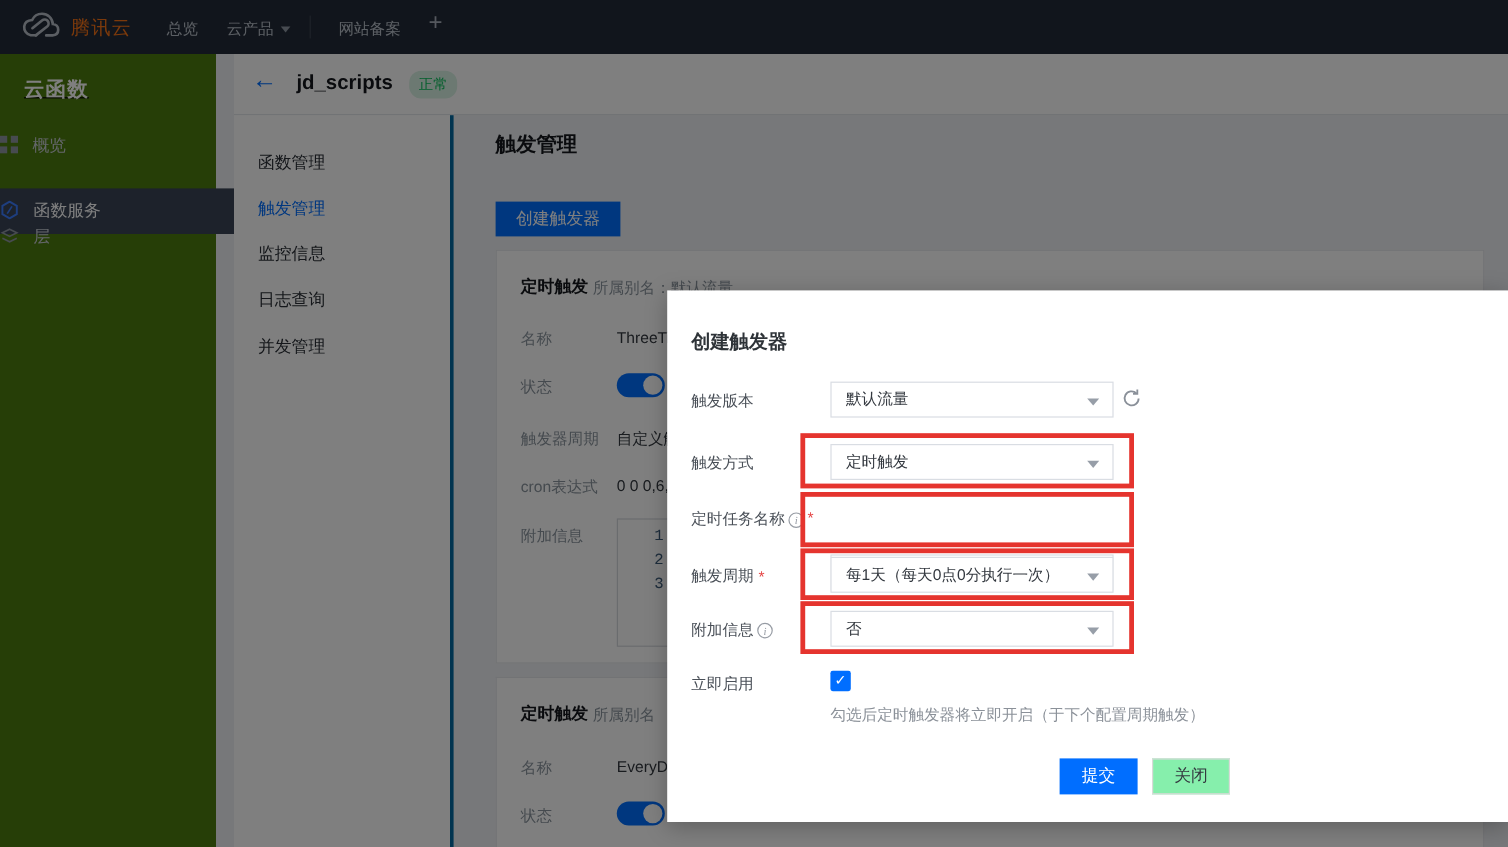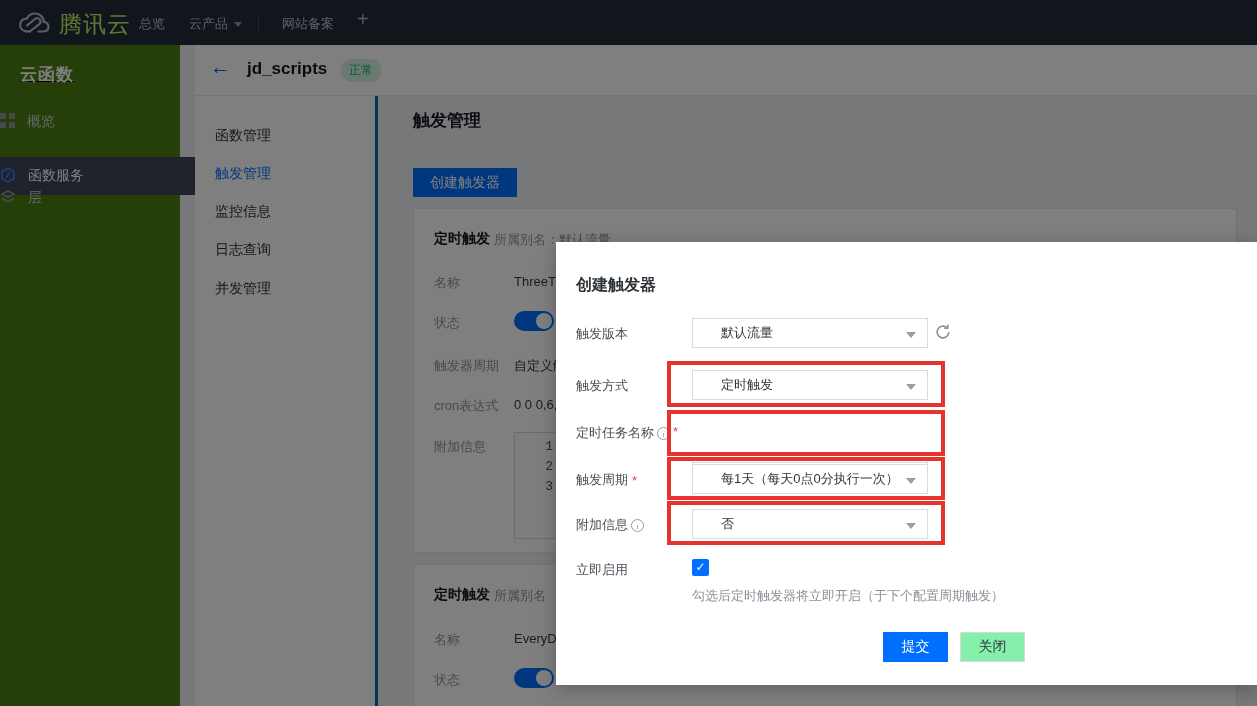--- a/index.html
+++ b/index.html
@@ -2,21 +2,21 @@
 <html><head>
 <meta charset="utf-8">
 <style>
   * { margin:0; padding:0; box-sizing:border-box; }
   body { font-family: "Liberation Sans", "DejaVu Sans", sans-serif; background:#000; }
   #stage { position:relative; width:1257px; height:706px; overflow:hidden; background:#eef1f4; }
 
   
   .topbar { position:absolute; left:0; top:0; width:1257px; height:45px; background:#232b38; z-index:1; }
   .brand { position:absolute; left:16px; top:9px; display:flex; align-items:center; gap:9px; }
-  .brand-name { color:#bef264; font-size:23px; letter-spacing:1px; }
+  .brand-name { color:#f97316; font-size:16px; letter-spacing:1px; }
   .topnav-item { position:absolute; top:15px; color:#b9c0ca; font-size:13px; cursor:pointer; }
   .topnav-caret { display:inline-block; width:0; height:0; border-left:4px solid transparent; border-right:4px solid transparent; border-top:5px solid #8e96a3; margin-left:6px; vertical-align:middle; }
   .topnav-divider { position:absolute; left:258px; top:13px; width:1px; height:19px; background:#3d4552; }
   .topnav-plus { position:absolute; left:357px; top:8px; color:#aab1bc; font-size:20px; }
 
   
   .sidebar { position:absolute; left:0; top:45px; width:180px; height:661px; background:#4d7c0f; z-index:1;text-decoration:underline; }
   .sidebar-title { color:#ffffff; font-size:17px; font-weight:bold; padding:18px 0 0 20px; letter-spacing:1px; }
   .side-item { position:absolute; left:0; width:195px; height:38px; display:flex; align-items:center; gap:12px; color:#c7ccd4; font-size:14px; cursor:pointer; }
   .side-item.active { background:#3a4557; color:#ffffff; }
@@ -46,21 +46,21 @@
   .codebox { position:absolute; left:100px; width:700px; height:107px; border:1px solid #d5d8dc; background:#fdfdfd; }
   .codeline { position:absolute; right:660px; width:30px; text-align:right; font-size:13px; color:#3c5a78; font-family:"Liberation Mono","DejaVu Sans Mono",monospace; }
 
   
   .overlay { position:absolute; inset:0; background:rgba(0,0,0,0.5); z-index:50; }
   .modal { position:absolute; left:556px; top:242px; width:701px; height:443px; background:#ffffff; box-shadow:0 4px 18px rgba(0,0,0,0.25); z-index:60; }
   .modal-title { position:absolute; left:20px; top:33px; font-size:16px; font-weight:bold; color:#2e3338; }
   .m-label { position:absolute; left:20px; font-size:13px; color:#4a5058; display:flex; align-items:center; }
   .req-star { color:#e54545; margin-left:4px; font-size:13px; }
   .info-icon { display:inline-block; width:13px; height:13px; border:1px solid #979ca4; border-radius:50%; color:#979ca4; font-size:9px; line-height:12px; text-align:center; margin-left:3px; font-style:italic; font-family:"Liberation Serif",serif; }
-  .m-control { position:absolute; left:136px; width:236px; height:30px; border:1px solid #d9dde3; background:#fff; font-size:13px; color:#33383f; display:flex; align-items:center; padding-left:28px; cursor:pointer; }
+  .m-control { position:absolute; left:136px; width:236px; height:30px; border:1px solid #d9dde3; background:#fff; font-size:13px; color:#33383f; display:flex; align-items:center; padding-left:12px; cursor:pointer; }
   .sel-caret { position:absolute; right:11px; top:13px; width:0; height:0; border-left:5px solid transparent; border-right:5px solid transparent; border-top:6px solid #979ea8; }
   .m-input { position:absolute; left:136px; width:236px; height:30px; border:1px solid #d9dde3; font-size:13px; color:#33383f; padding-left:12px; outline:none; }
   .free-star { position:absolute; left:117px; font-size:13px; color:#e54545; }
   .refresh-icon { position:absolute; left:378px; cursor:pointer; }
   .checkbox { position:absolute; left:136px; width:17px; height:17px; background:#006eff; border-radius:2px; color:#fff; font-size:12px; line-height:17px; text-align:center; cursor:pointer; }
   .help-text { position:absolute; left:136px; font-size:13px; color:#8b9199; white-space:nowrap; }
   .btn-submit { position:absolute; left:327px; top:390px; width:65px; height:30px; background:#006eff; color:#fff; font-size:14px; border:none; cursor:pointer; }
   .btn-close { position:absolute; left:404px; top:390px; width:65px; height:30px; background:#86efac; color:#33383f; font-size:14px; border:1px solid #d9d9d9; cursor:pointer; }
 
   

